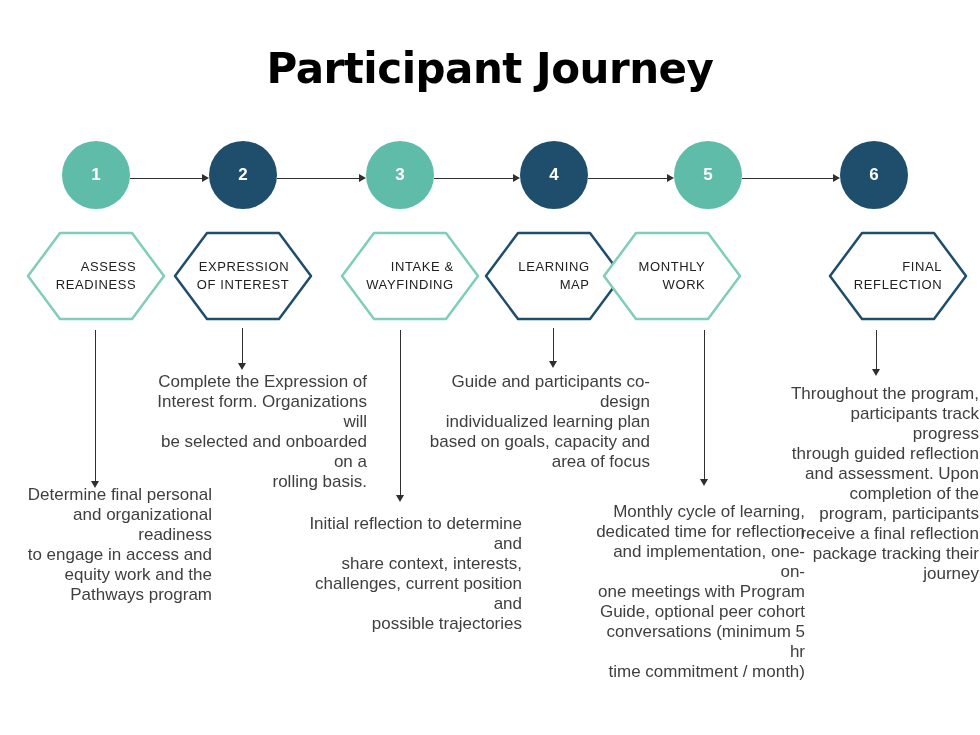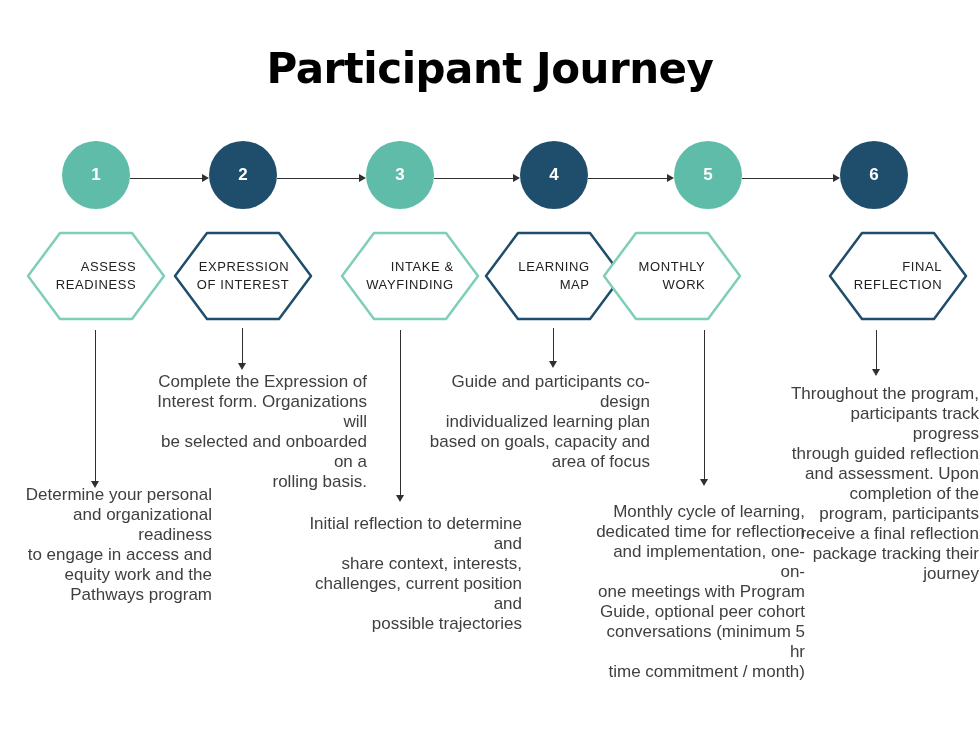--- a/index.html
+++ b/index.html
@@ -145,21 +145,21 @@
       <svg width="140" height="92" viewBox="0 0 140 92">
         <polygon class="teal" points="2,46 34,3 106,3 138,46 106,89 34,89" fill="#ffffff" stroke-width="2.5" stroke-linejoin="round"></polygon>
       </svg>
       <div class="hex-label">ASSESS
 READINESS</div>
     </div>
     <div class="vconn" style="left:90px;top:330px;height:158px">
       <i class="vline"></i>
       <i class="arrow-down"></i>
     </div>
-    <p class="desc" style="left:12px;top:485px;width:200px">Determine your personal
+    <p class="desc" style="left:12px;top:485px;width:200px">Determine final personal
 and organizational readiness
 to engage in access and
 equity work and the
 Pathways program</p>
   </section>
 
   <section>
     <div class="circle navy" style="left:209px">
       <span>2</span>
     </div>

